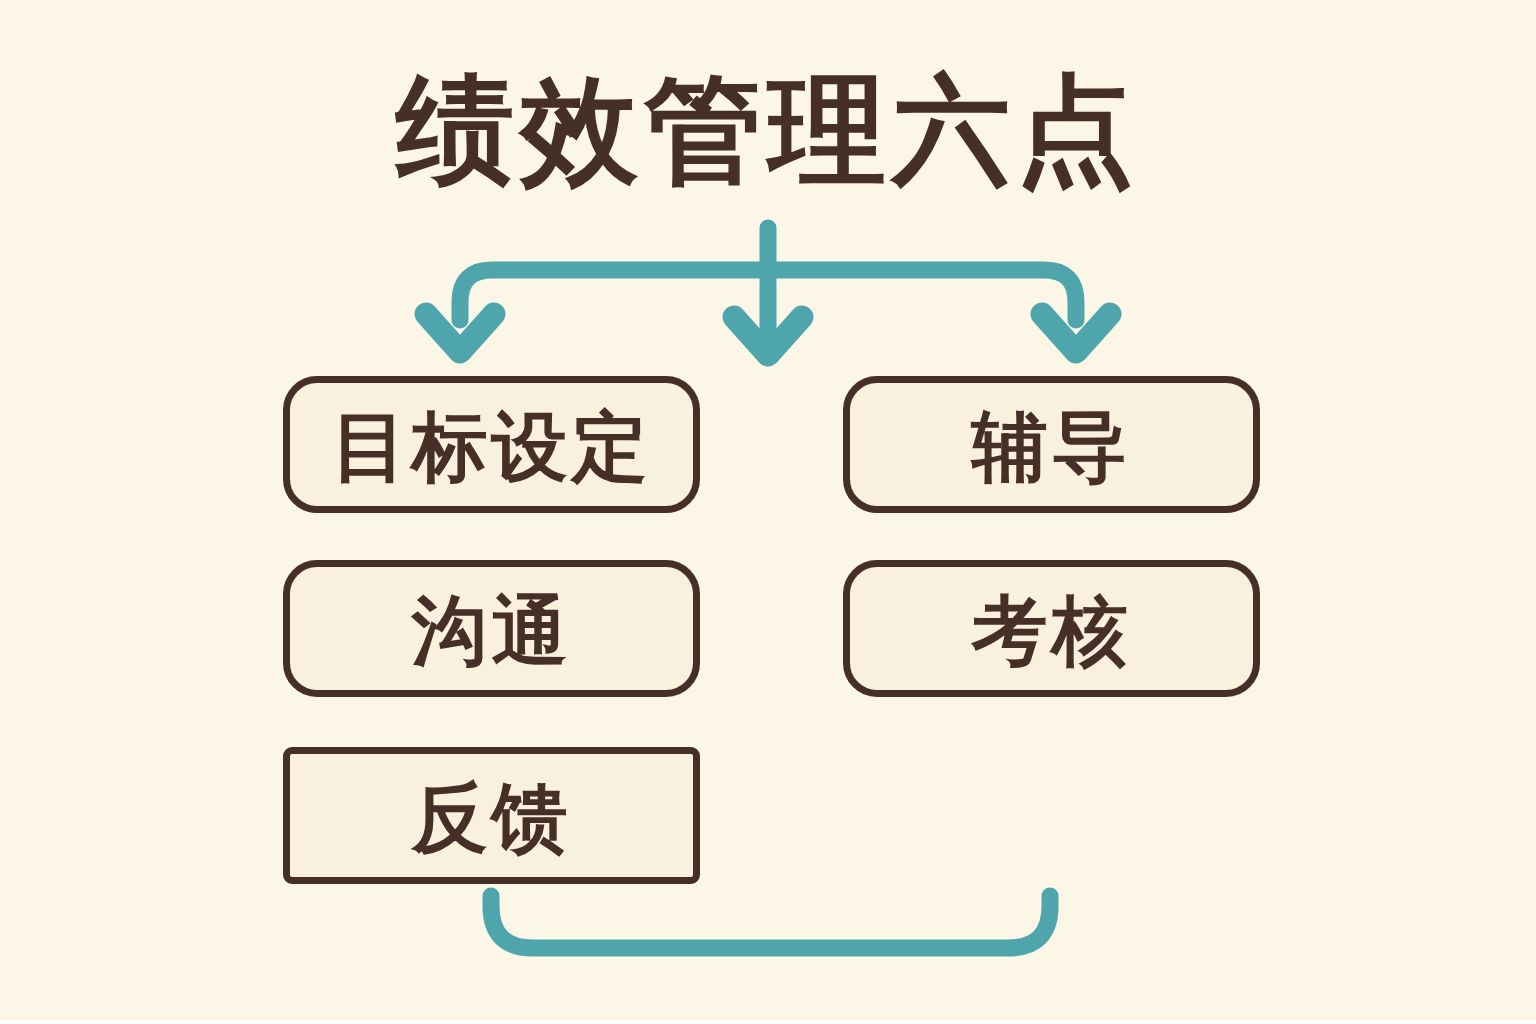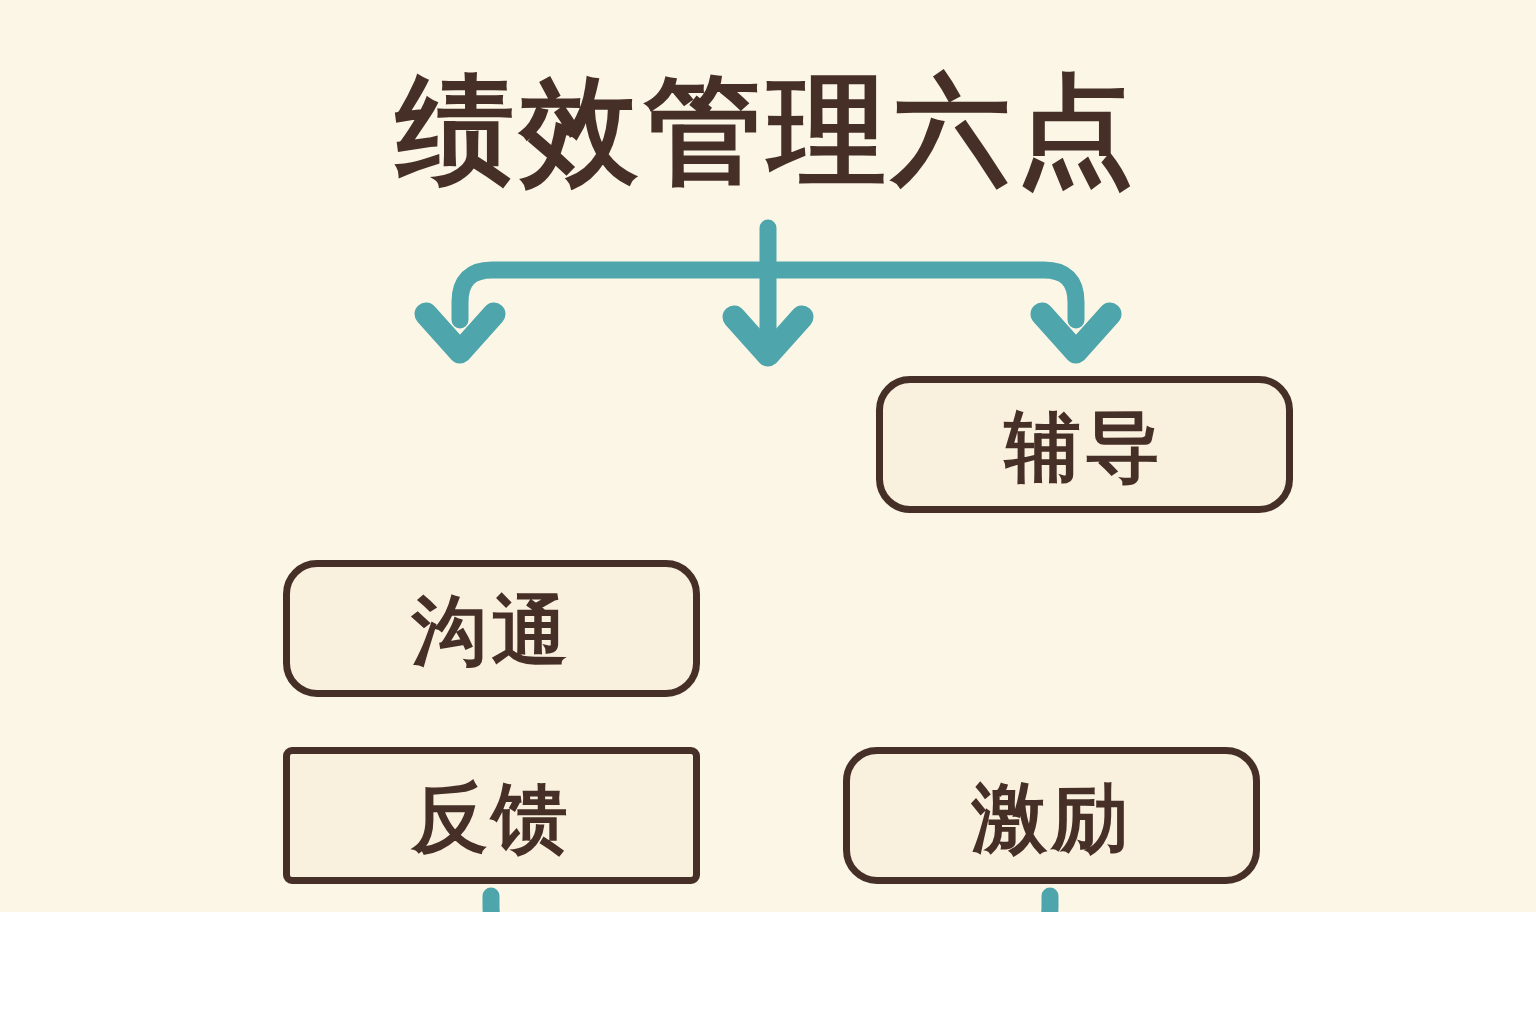--- a/index.html
+++ b/index.html
@@ -1,19 +1,19 @@
 <!DOCTYPE html>
 <html><head>
 <meta charset="utf-8">
 <style>
   html, body { margin: 0; padding: 0; }
   .canvas {
     position: relative;
     width: 1536px;
-    height: 912px;
+    height: 1020px;
     overflow: hidden;
     background: var(--bg, #FBF6E6);
     font-family: "Liberation Sans", sans-serif;
   }
   .title {
     position: absolute;
     top: 52px;
     left: 0;
     width: 100%;
     text-align: center;
@@ -56,21 +56,21 @@
   }
   .node-label {
     font-size: 76px;
     font-weight: 900;
     letter-spacing: 4px;
     color: var(--ink, #452F27);
     line-height: 1;
     padding-top: 4px;
   }
   .pos-r1-left  { left: 283px; top: 376px; }
-  .pos-r1-right { left: 843px; top: 376px; margin-left: 33px; }
+  .pos-r1-right { left: 843px; top: 376px; }
   .pos-r2-left  { left: 283px; top: 560px; font-family: Liberation Serif, serif; }
   .pos-r2-right { left: 843px; top: 560px; }
   .pos-r3-left  { left: 283px; top: 747px; border-radius: 9px; }
   .pos-r3-right { left: 843px; top: 747px; }
 </style>
 </head>
 <body>
 
 <div class="canvas" style="--bg: #FBF6E6; --boxfill: #FAF0DE; --ink: #452F27; --teal: #4FA5AC;">
 
@@ -81,26 +81,29 @@
     <path class="teal-line" d="M 768 228 L 768 270 M 768 270 H 492 Q 460 270 460 302 V 320 M 768 270 H 1044 Q 1076 270 1076 302 V 320"></path>
     <path class="teal-line" d="M 768 270 V 330"></path>
 
     <path class="teal-head" d="M 426 314 L 460 352 L 494 314"></path>
     <path class="teal-head" d="M 734 317 L 768 355 L 802 317"></path>
     <path class="teal-head" d="M 1042 314 L 1076 352 L 1110 314"></path>
 
     <path class="teal-line" d="M 491 896 V 906 Q 491 948 533 948 H 1008 Q 1050 948 1050 906 V 896"></path>
   </svg>
 
+  <div class="node pos-r1-left">
+    <span class="node-label">目标设定</span>
+  </div>
   <div class="node pos-r1-right">
     <span class="node-label">辅导</span>
   </div>
   <div class="node pos-r2-left">
     <span class="node-label">沟通</span>
   </div>
+  <div class="node pos-r2-right">
+    <span class="node-label">考核</span>
+  </div>
   <div class="node pos-r3-left">
     <span class="node-label">反馈</span>
-  </div>
-  <div class="node pos-r3-right">
-    <span class="node-label">激励</span>
   </div>
 
 </div>
 
 </body></html>

